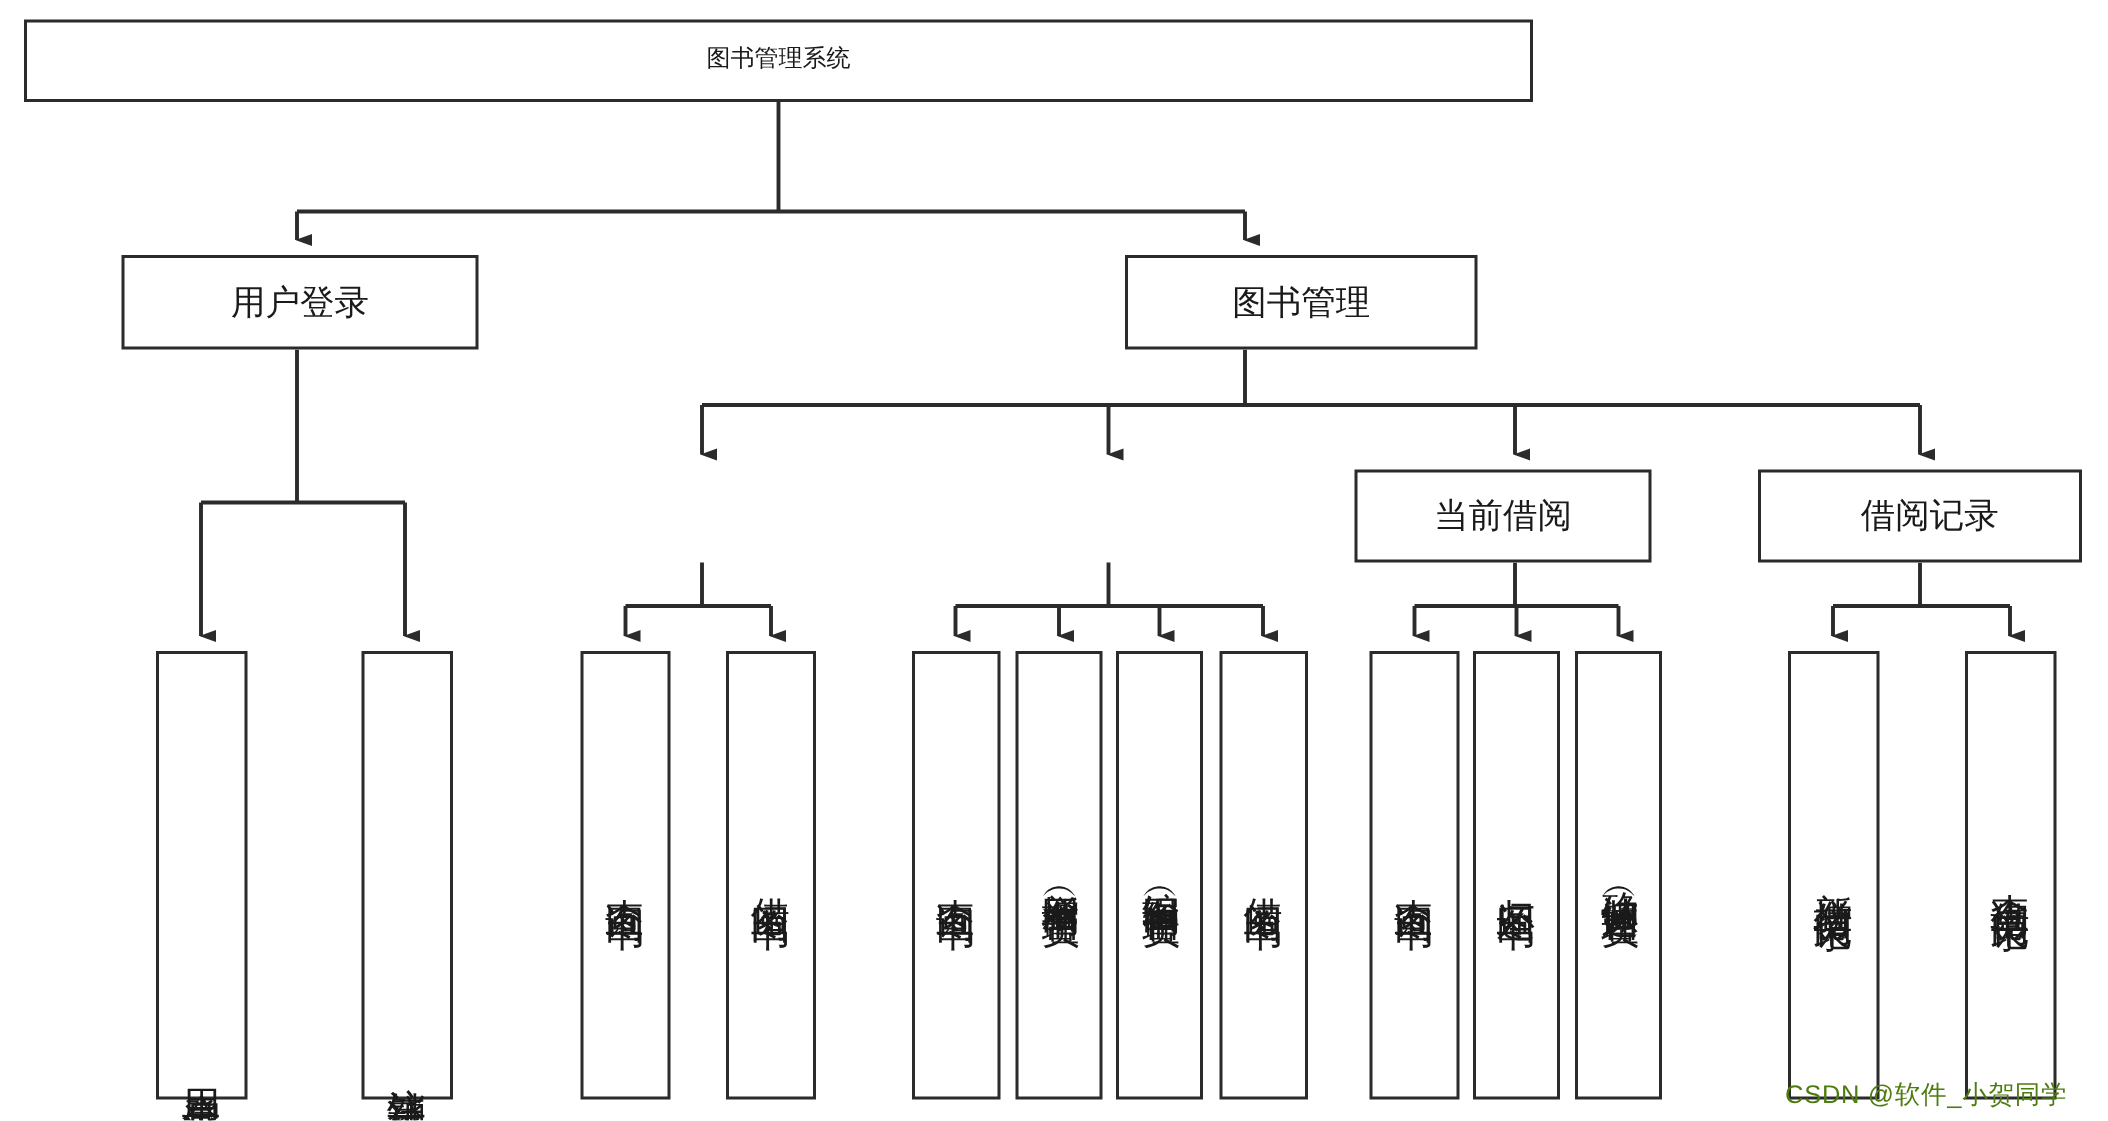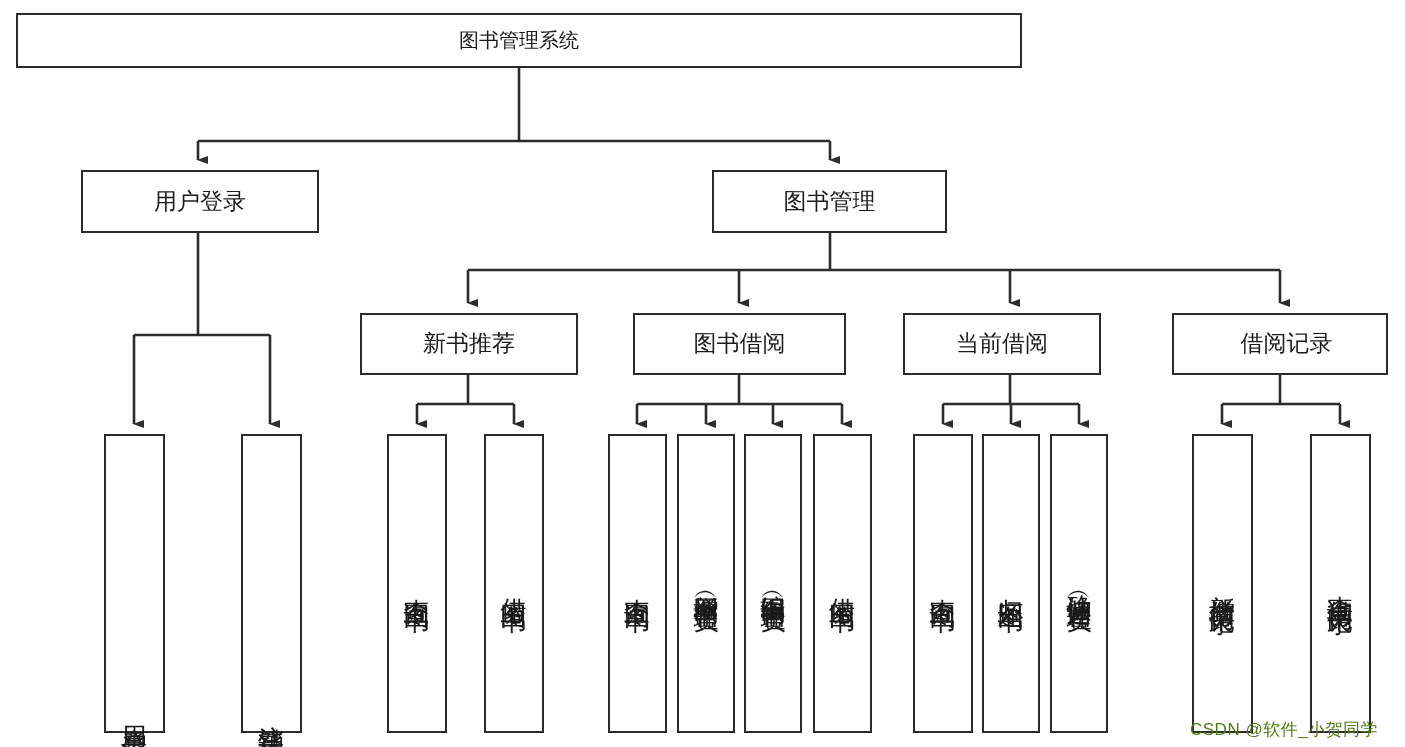--- a/index.html
+++ b/index.html
@@ -36,21 +36,21 @@
   .node-label {
     color: #1a1a1a;
     line-height: 1.18;
     text-align: center;
     white-space: nowrap;
   }
   .node.horiz .node-label {
     font-size: 23px;
   }
   .node.root .node-label {
-    font-size: 20px;
+    font-size: 16px;
   }
   .node.vert {
     align-items: flex-end;
     justify-content: center;
     padding-bottom: 14px;
   }
   .node.vert .node-label {
     writing-mode: vertical-rl;
     text-orientation: upright;
     font-size: 26px;
@@ -133,30 +133,24 @@
     </g>
   </svg>
 
   <div class="node horiz root" style="left:16px; top:13px; width:1006px; height:55px;">
     <span class="node-label">图书管理系统</span>
   </div>
 
   <div class="node horiz" style="left:81px; top:170px; width:238px; height:63px;">
     <span class="node-label">用户登录</span>
   </div>
-  <div class="node horiz" style="left:712px; top:170px; width:235px; height:63px;">
+  <div class="node horiz" style="left:750px; top:170px; width:235px; height:63px;">
     <span class="node-label">图书管理</span>
   </div>
 
-  <div class="node horiz" style="left:360px; top:313px; width:218px; height:62px;">
-    <span class="node-label">新书推荐</span>
-  </div>
-  <div class="node horiz" style="left:633px; top:313px; width:213px; height:62px;">
-    <span class="node-label">图书借阅</span>
-  </div>
   <div class="node horiz" style="left:903px; top:313px; width:198px; height:62px;">
     <span class="node-label">当前借阅</span>
   </div>
   <div class="node horiz" style="left:1172px; top:313px; width:216px; height:62px;padding-left:13px;">
     <span class="node-label">借阅记录</span>
   </div>
 
   <div class="node vert" style="left:104px; top:434px; width:61px; height:299px;">
     <span class="node-label">用户登录</span>
   </div>

